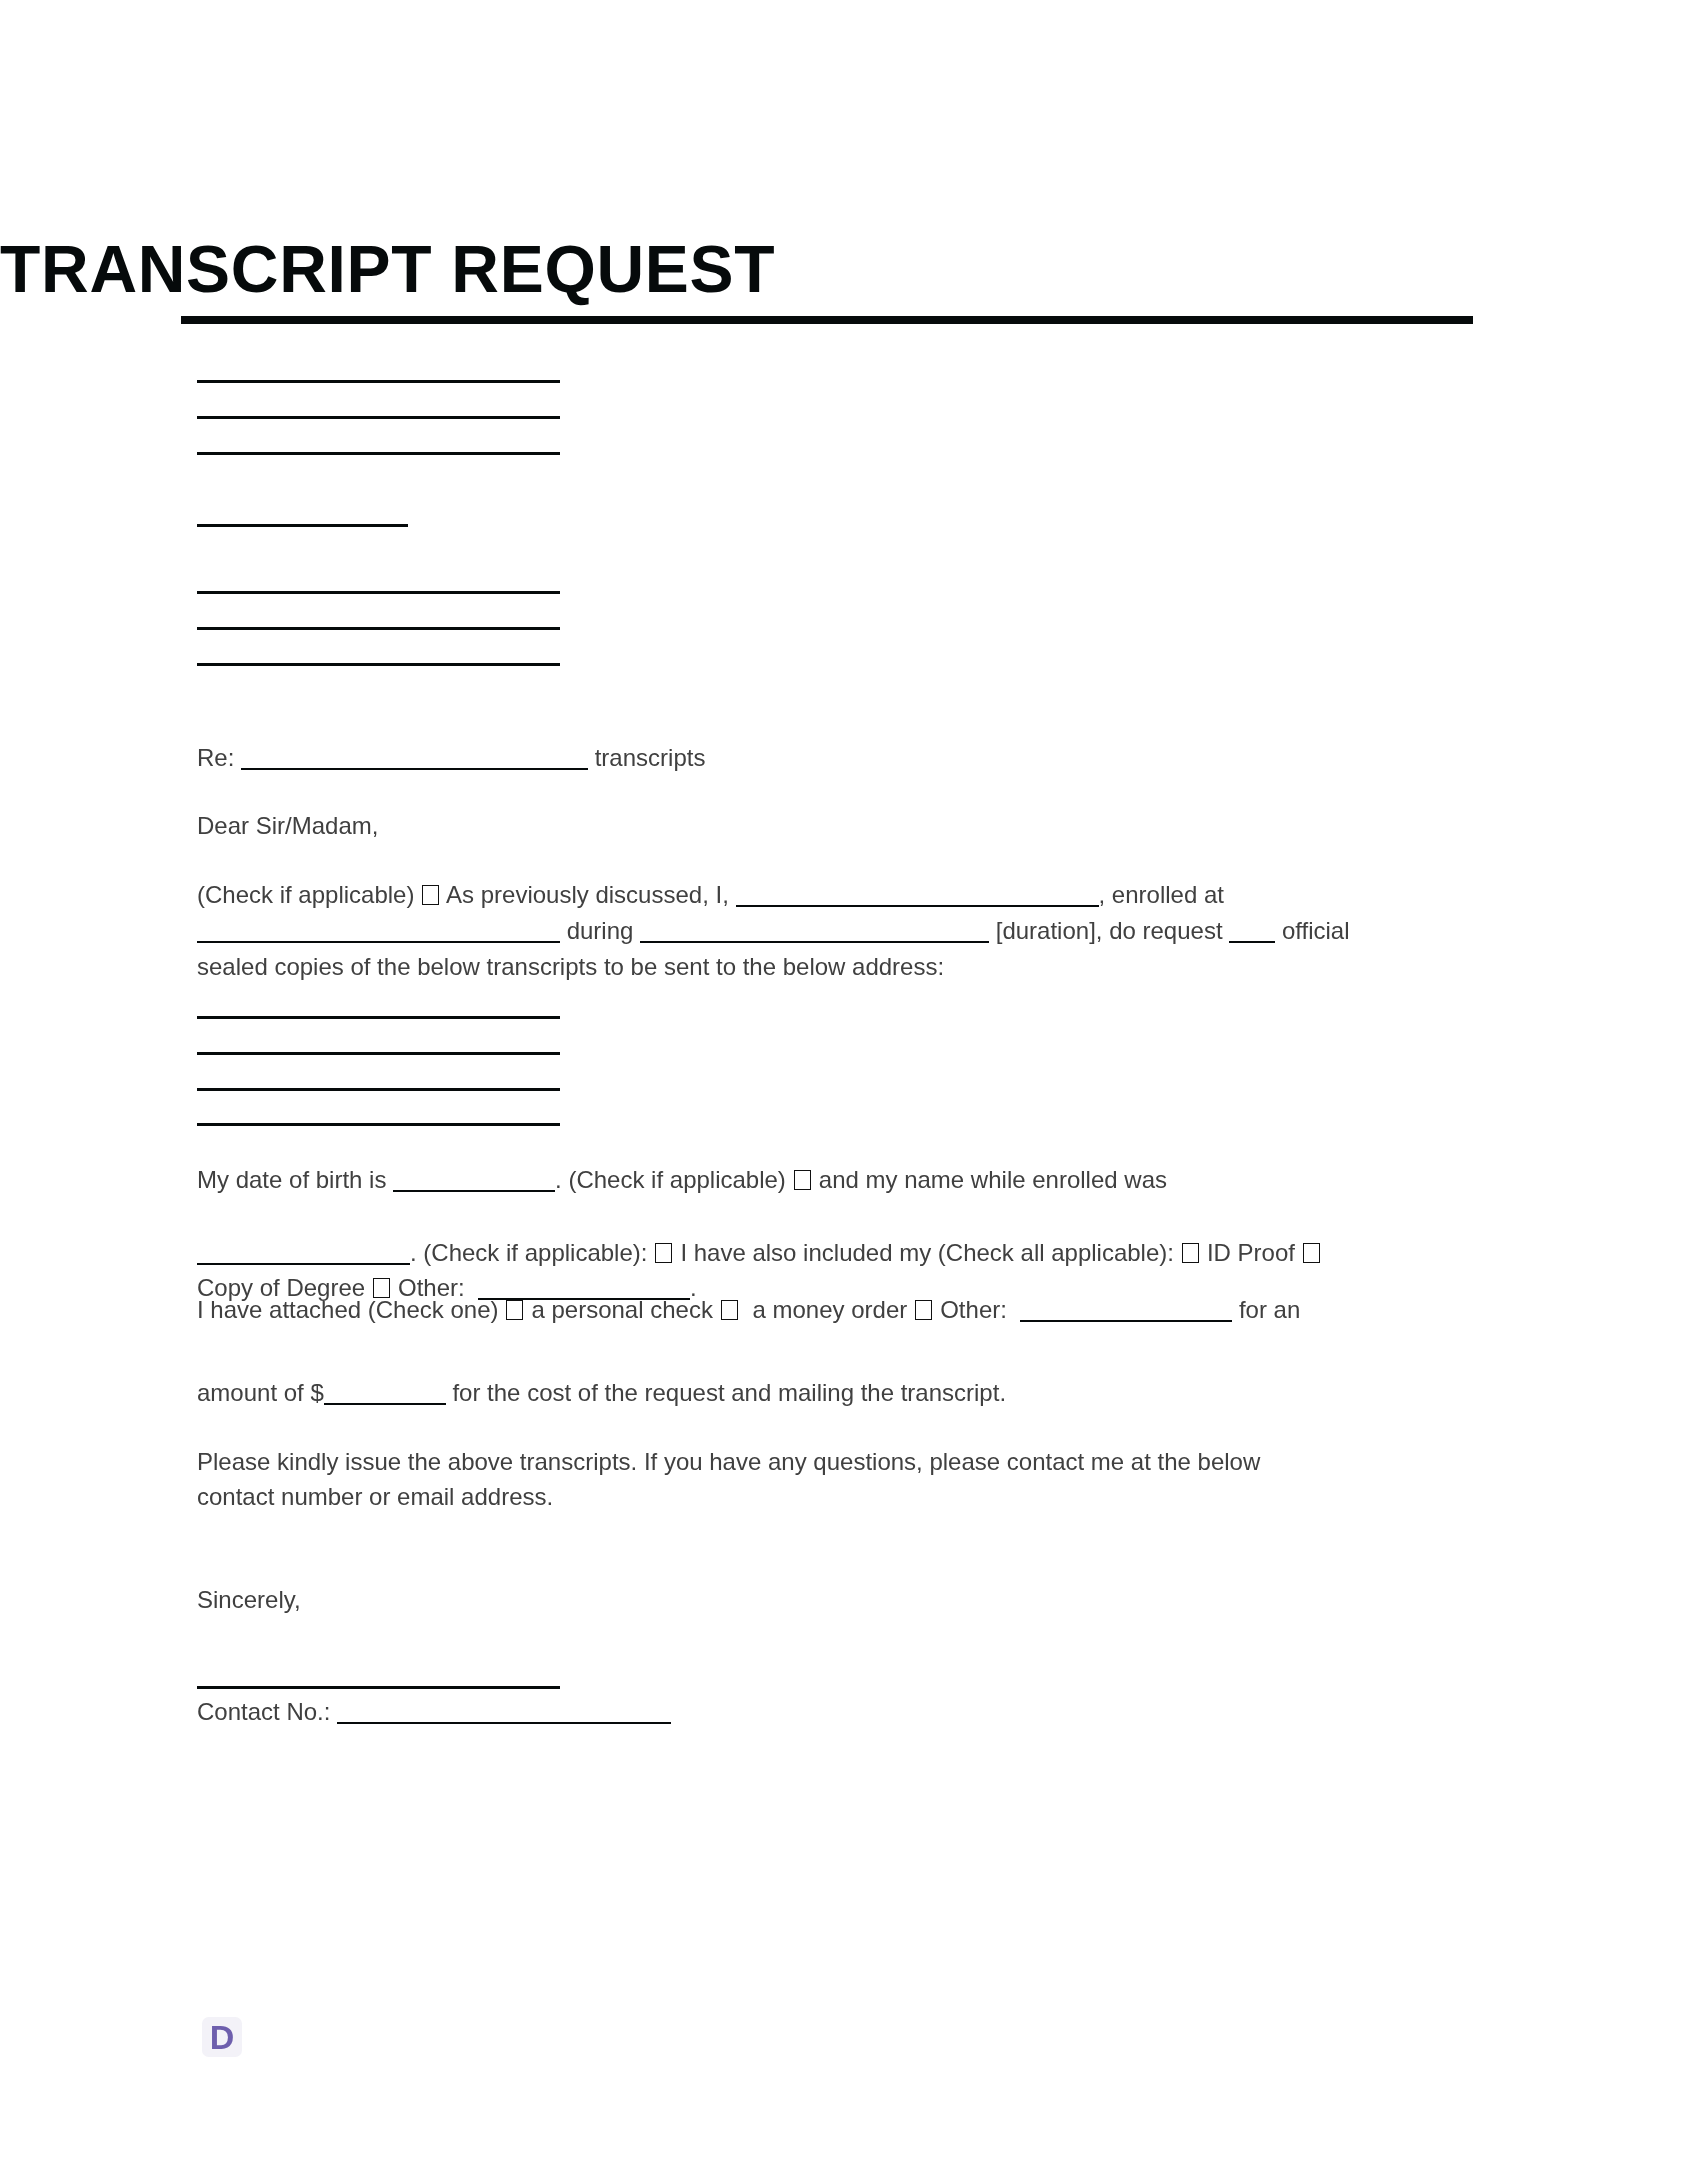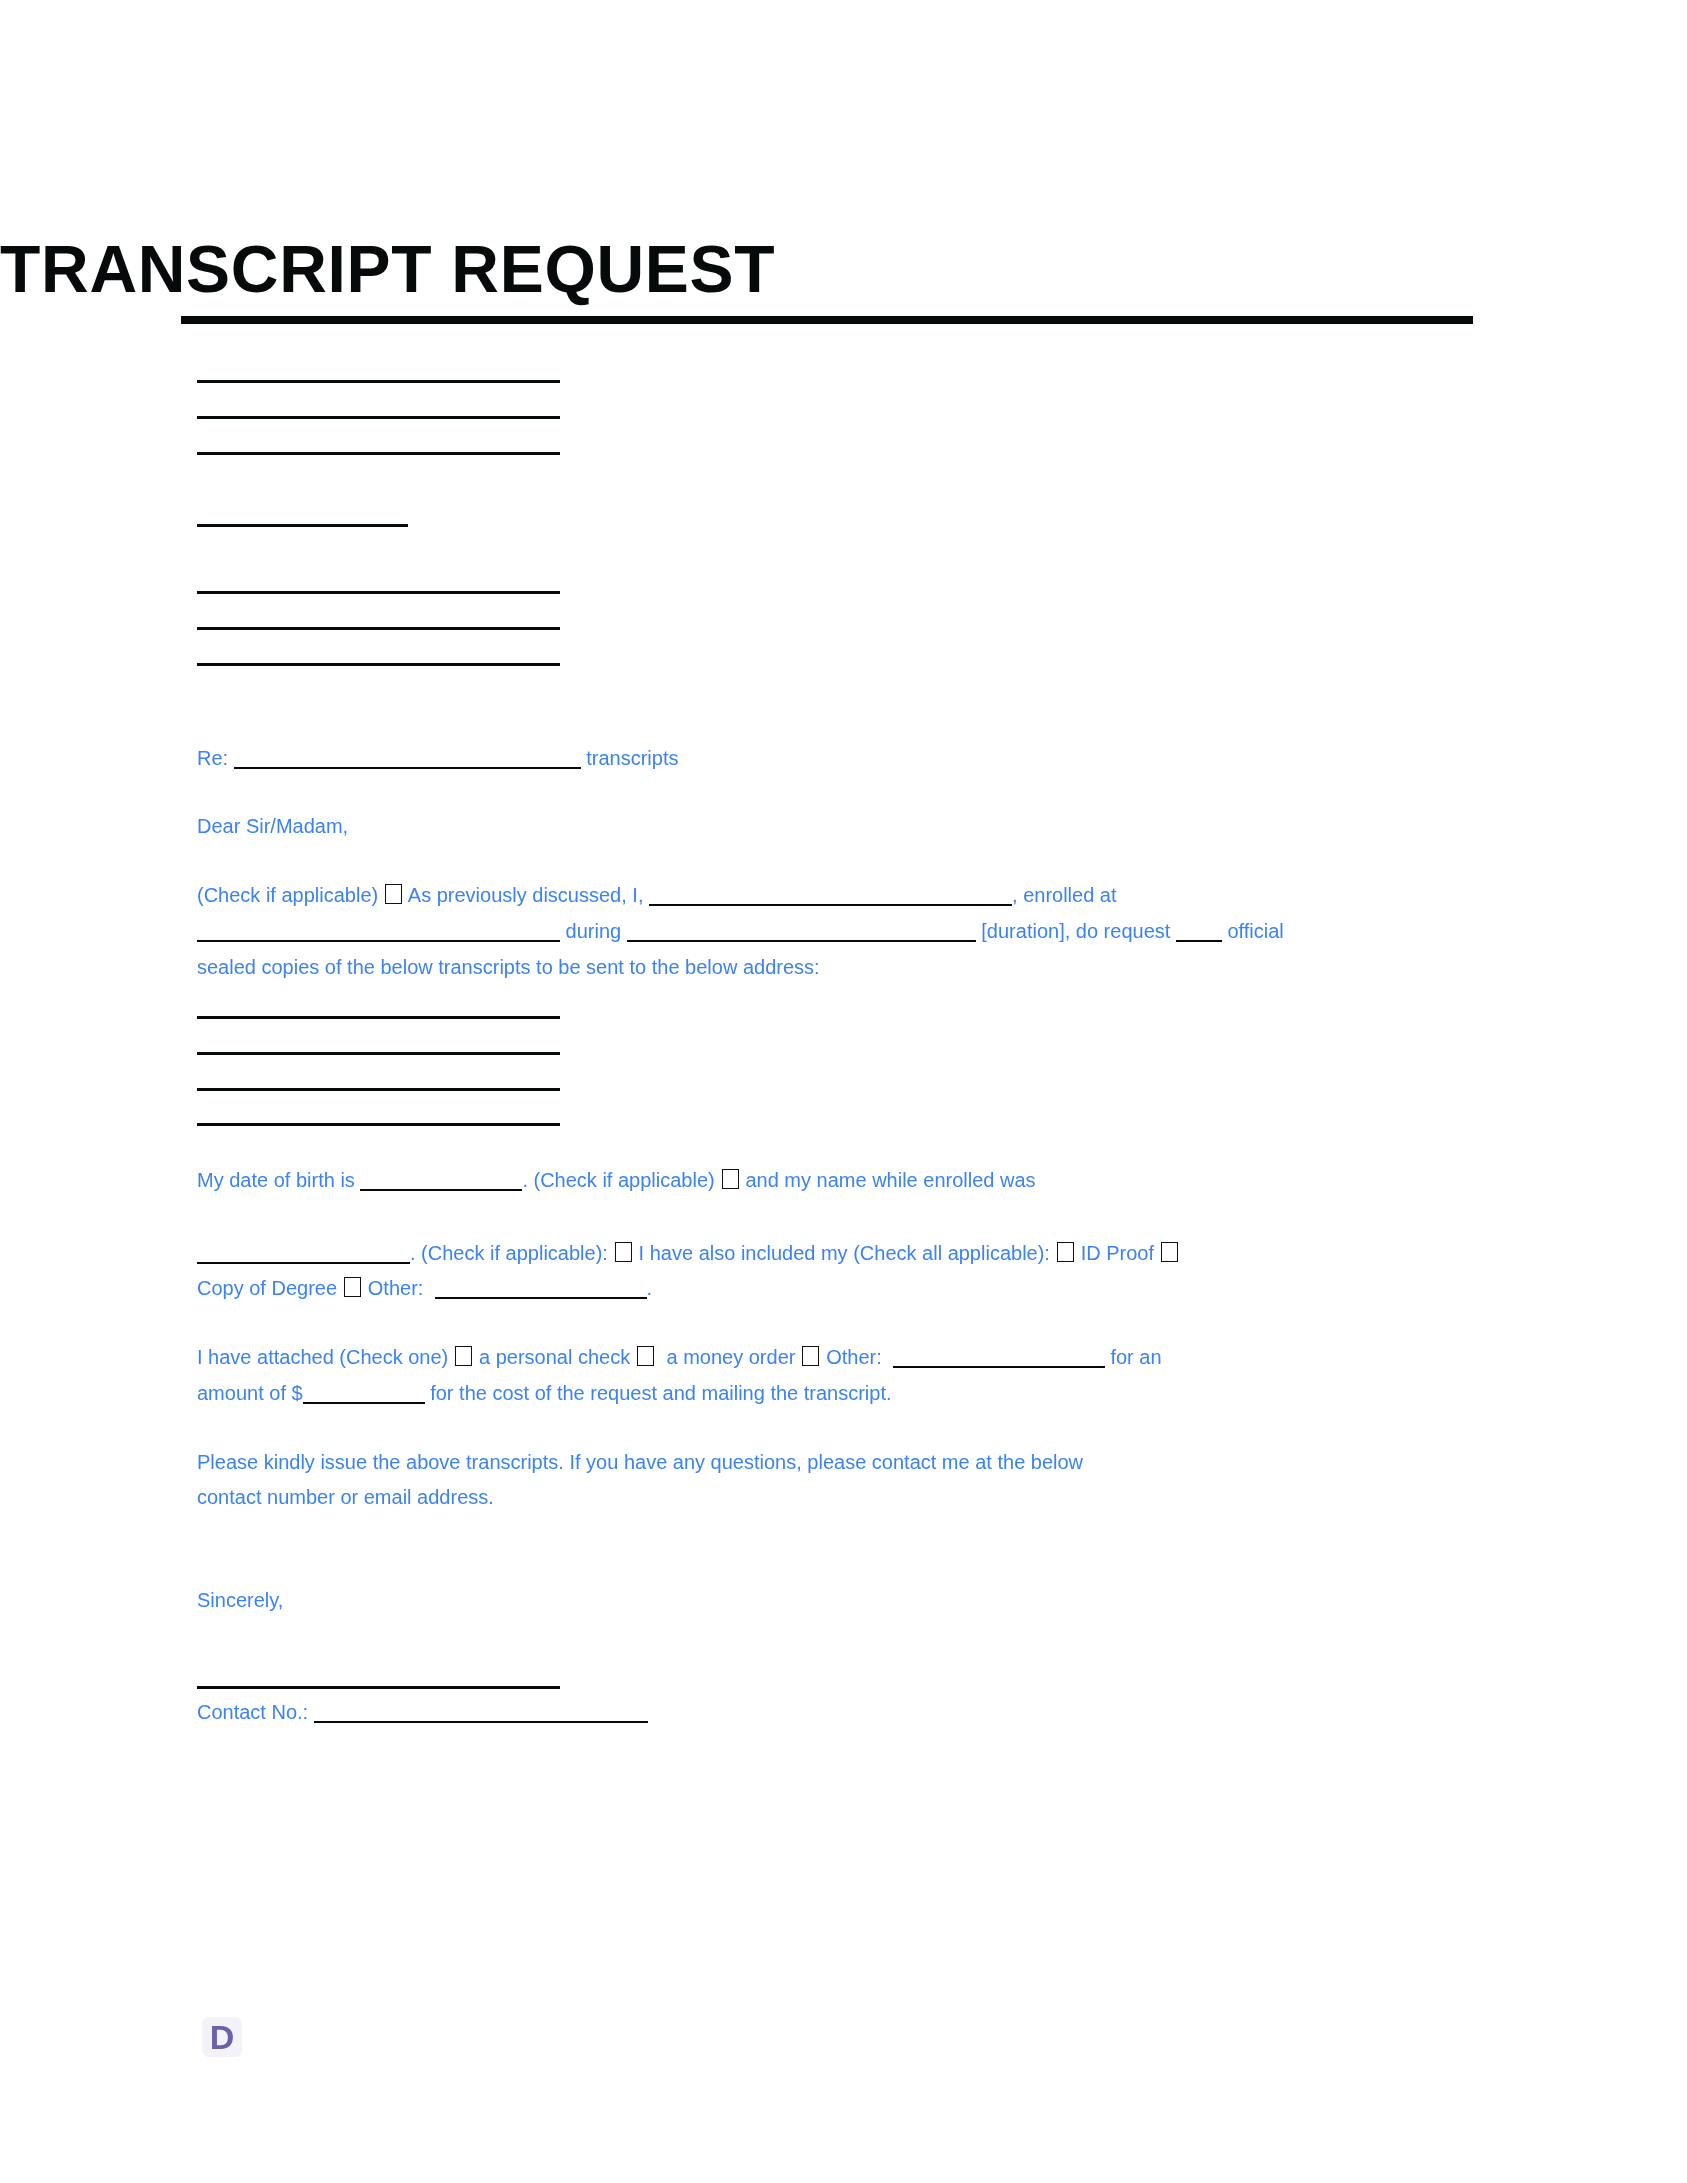--- a/index.html
+++ b/index.html
@@ -44,24 +44,24 @@
       background: #060a0b;
     }
     .blank-line {
       position: absolute;
       height: 2.6px;
       background: #060a0b;
     }
     .text-line {
       position: absolute;
       left: 197px;
-      font-size: 20px;
+      font-size: 24px;
       line-height: 36px;
       white-space: nowrap;
-      color: #3b82f6;
+      color: #404040;
     }
     .fill {
       display: inline-block;
       border-bottom: 2.6px solid #060a0b;
       height: 24px;
       vertical-align: baseline;
       margin-bottom: -4px;
     }
     .checkbox {
       display: inline-block;
@@ -154,21 +154,21 @@
     <span>ID Proof</span>
     <span class="checkbox"></span>
   </div>
   <div class="text-line" style="top:1270px;">
     <span>Copy of Degree</span>
     <span class="checkbox"></span>
     <span>Other:</span>
     &nbsp;<span class="fill" style="width:212px;"></span><span>.</span>
   </div>
 
-  <div class="text-line" style="top:1339px;">
+  <div class="text-line" style="top:1292px;">
     <span>I have attached (Check one)</span>
     <span class="checkbox"></span>
     <span>a personal check</span>
     <span class="checkbox"></span>
     &nbsp;<span>a money order</span>
     <span class="checkbox"></span>
     <span>Other:</span>
     &nbsp;<span class="fill" style="width:212px;"></span>
     <span>for an</span>
   </div>

